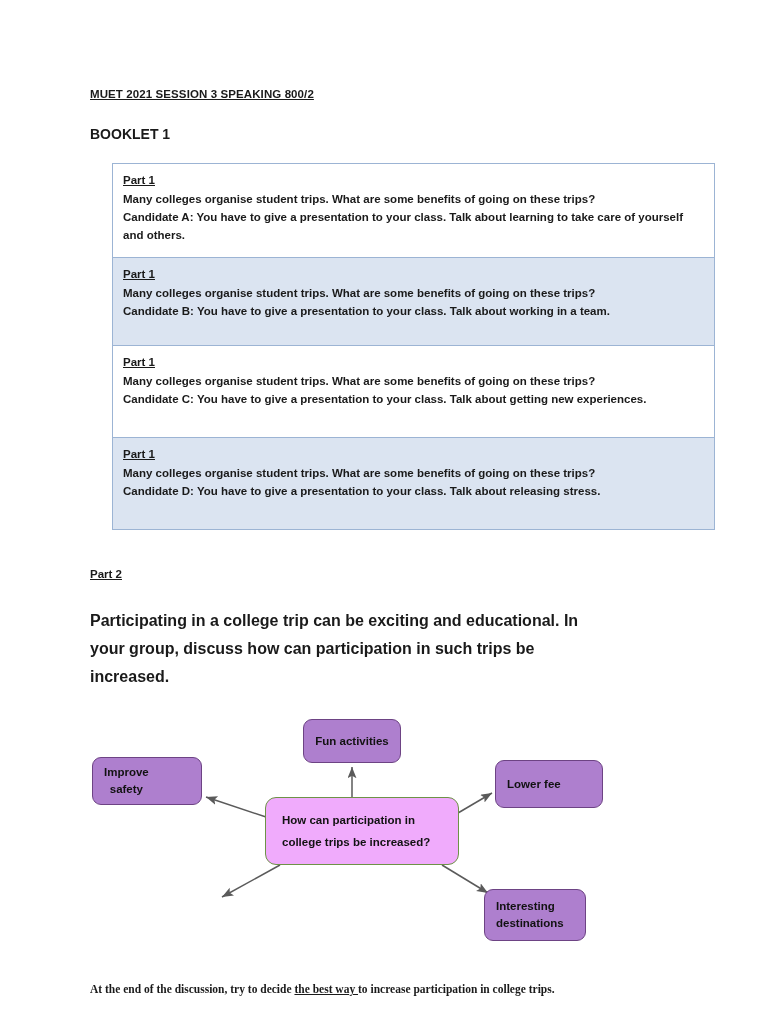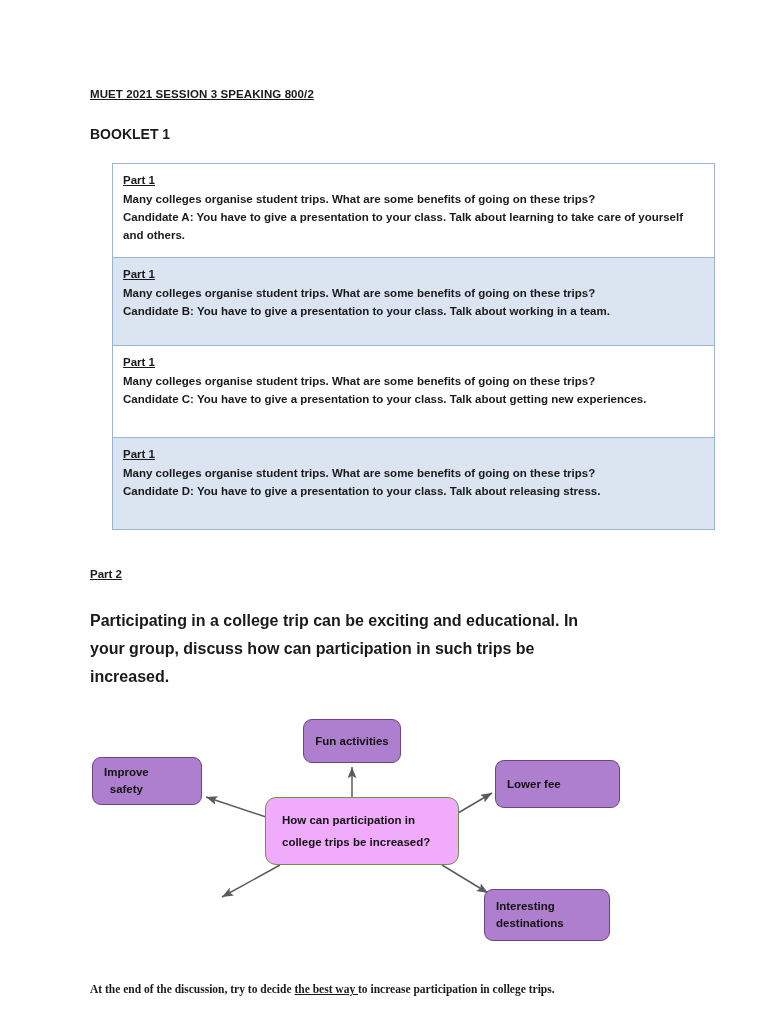--- a/index.html
+++ b/index.html
@@ -151,23 +151,23 @@
     border: 1.6px solid #6e9247;
     padding: 8px 16px;
     border-radius: 11px;
     line-height: 1.95;
   }
 
   
   #node-center    { left: 175px; top: 84px;  width: 194px; height: 68px; }
   #node-fun       { left: 213px; top: 6px;   width: 98px;  height: 44px; justify-content:center; }
   #node-improve   { left: 2px;   top: 44px;  width: 110px; height: 48px; text-align: center; }
-  #node-lower     { left: 405px; top: 47px;  width: 125px; height: 48px; text-align: right; }
+  #node-lower     { left: 405px; top: 47px;  width: 108px; height: 48px; text-align: right; }
   #node-longer    { left: 67px;  top: 186px; width: 100px; height: 48px; }
-  #node-interest  { left: 394px; top: 176px; width: 126px; height: 52px; }
+  #node-interest  { left: 394px; top: 176px; width: 102px; height: 52px; }
 
   .node-text { display: block; }
 </style>
 </head>
 <body>
 
 <div class="page">
   <div class="content">
 
     <div class="doc-title">MUET 2021 SESSION 3 SPEAKING 800/2</div>

